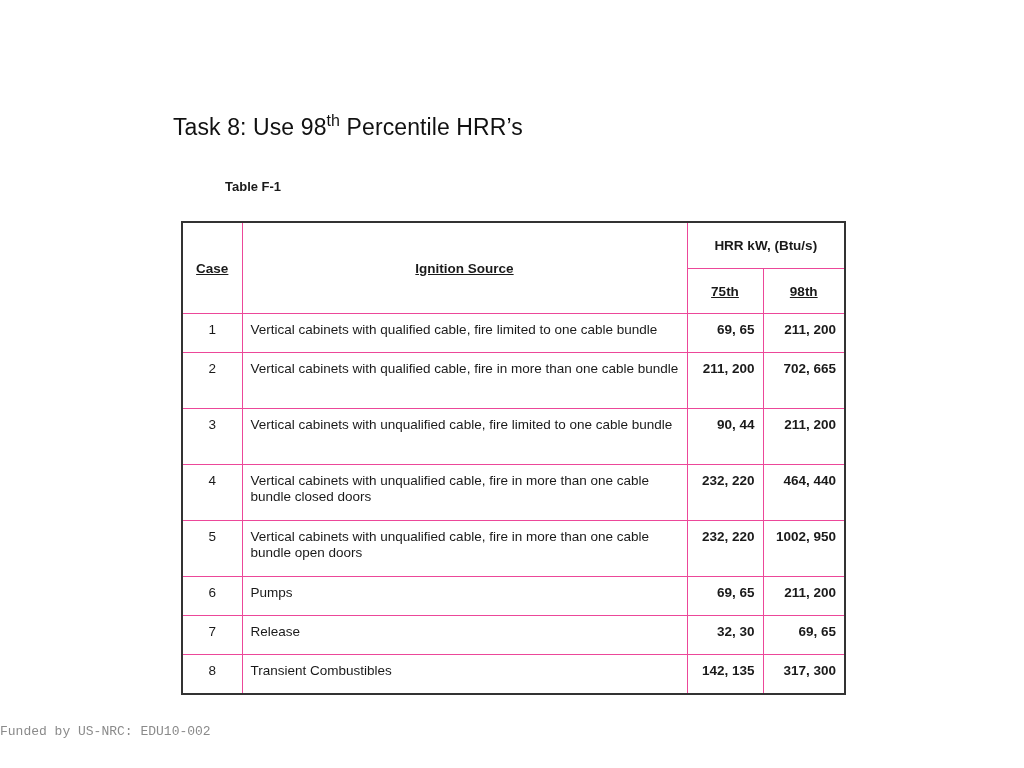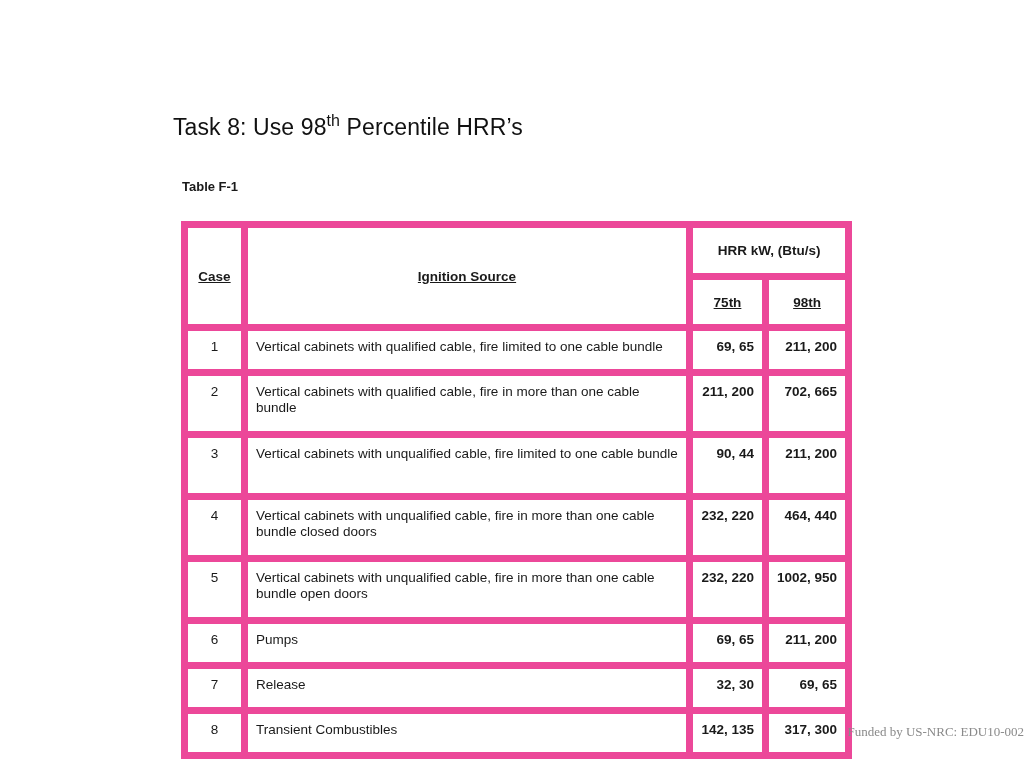--- a/index.html
+++ b/index.html
@@ -32,32 +32,32 @@
     }
     .table-caption {
       position: absolute;
       left: 182px;
       top: 178px;
       font-size: 13px;
       font-weight: bold;
       line-height: 17px;
       color: #1a1a1a;
     }
-    .table-caption div { white-space: nowrap; }
+    .table-caption div { white-space: nowrap; margin-left: 43px; }
     table.hrr {
       position: absolute;
       left: 181px;
       top: 221px;
       border-collapse: collapse;
       font-size: 13.5px;
       color: #1a1a1a;
       border: 2px solid #333;
     }
     table.hrr th, table.hrr td {
-      border: 7px solid #ec4899;
+      border: 1px solid #ec4899;
       padding: 8px;
       vertical-align: top;
     }
     table.hrr th {
       font-weight: bold;
       vertical-align: middle;
       text-align: center;
     }
     .col-case { width: 60px; }
     .col-src { width: 445px; }
@@ -69,24 +69,24 @@
     td.c-case { text-align: center; padding-top: 6px; }
     td.c-src { text-align: left; padding: 6px 6px 0 8px; line-height: 16px; margin-top: 40px; }
     td.c-num { text-align: right; padding-top: 6px; white-space: nowrap; font-weight: bold; }
     tr.r-one td { height: 22px; }
     tr.r-two td { height: 39px; }
     .footer {
       position: absolute;
       left: 0;
       width: 1024px;
       top: 724px;
-      text-align: right;
+      text-align: left;
       font-size: 13px;
       color: #8a8a8a;
-      font-family: Liberation Serif, serif;
+      font-family: Liberation Mono, monospace;
     }
   </style>
 </head>
 <body>
 
 <div class="slide-title"><span>Task 8: Use 98</span><sup>th</sup><span> Percentile HRR’s</span></div>
 
 <div class="table-caption">
   <div>Table F-1</div>
 </div>

